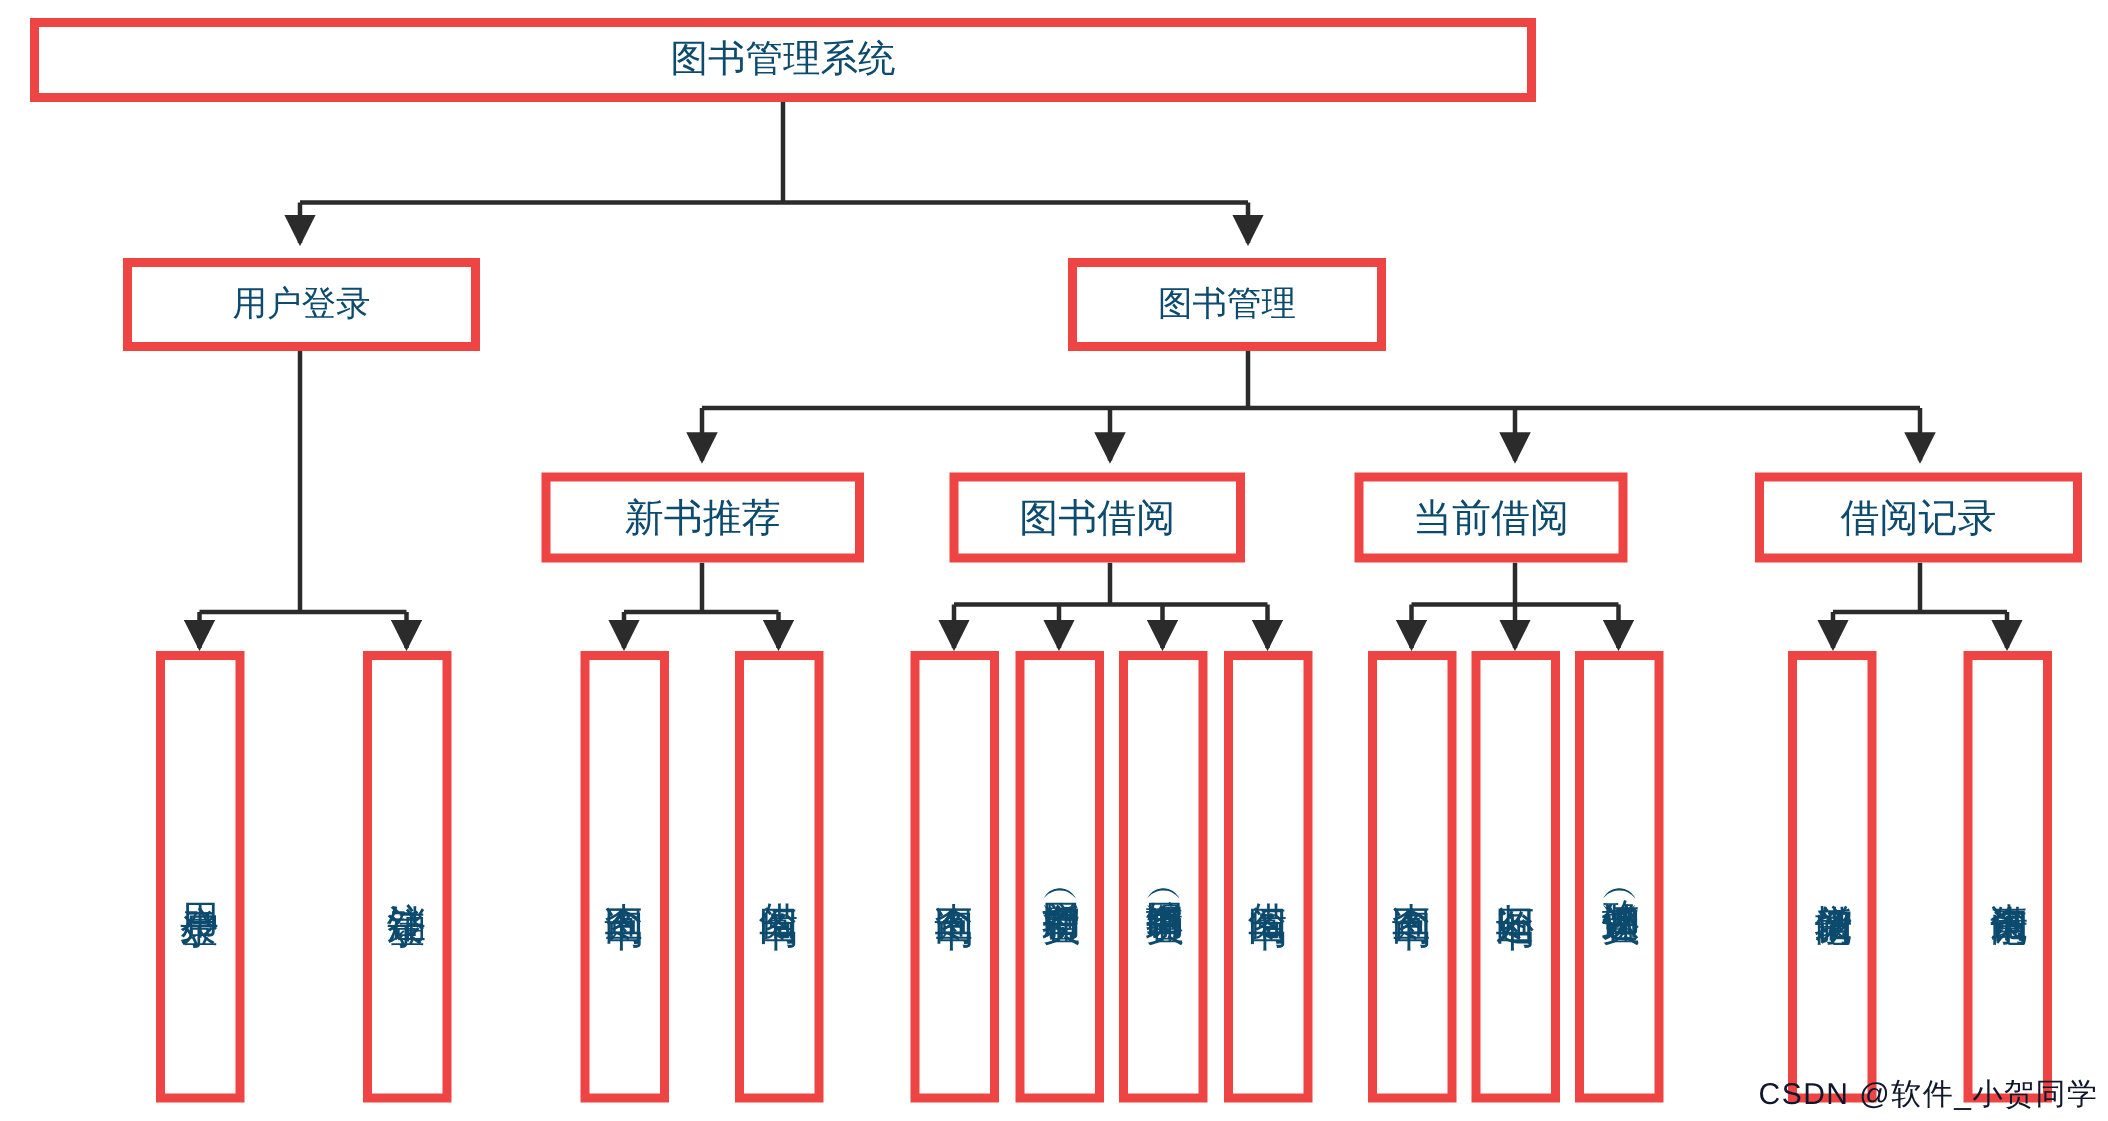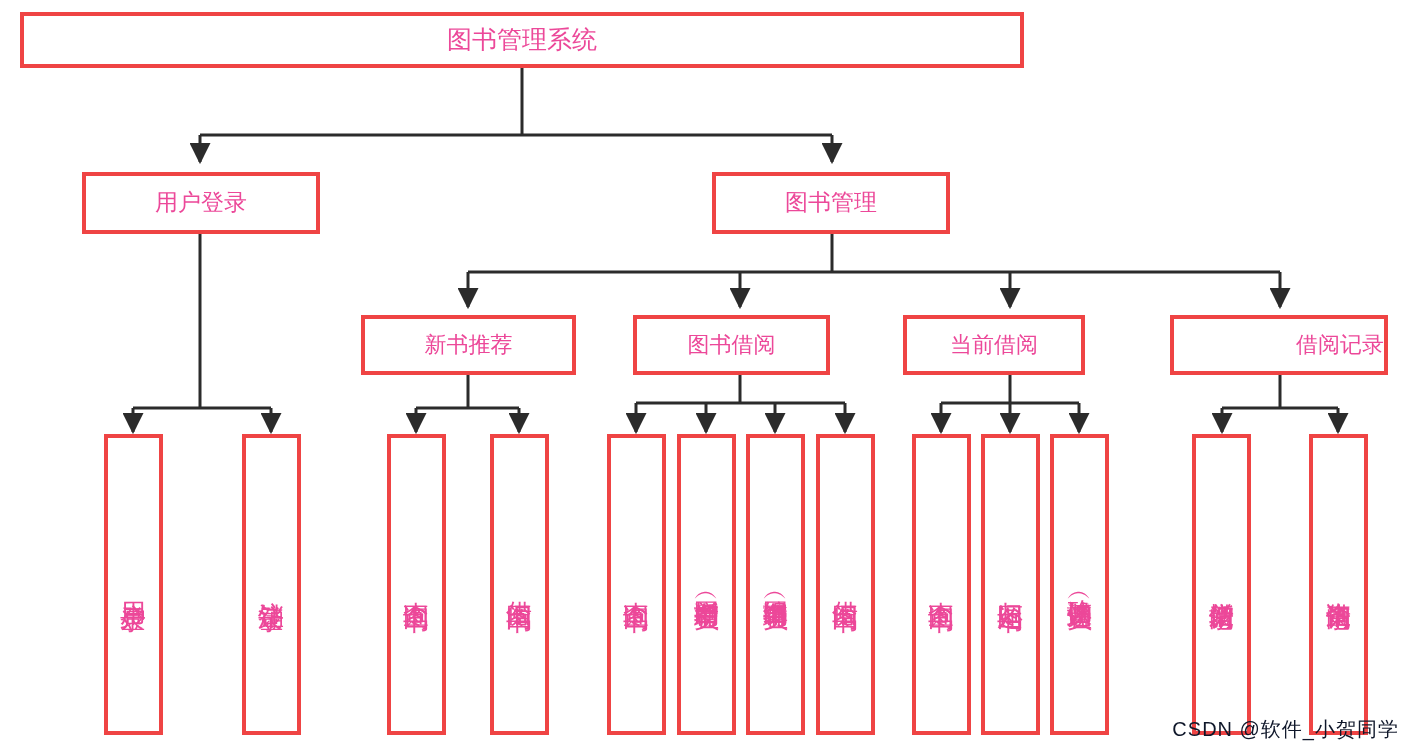--- a/index.html
+++ b/index.html
@@ -22,35 +22,35 @@
     left: 0;
     top: 0;
     width: 1405px;
     height: 747px;
     pointer-events: none;
   }
   .node {
     position: absolute;
     box-sizing: border-box;
     background: #ffffff;
-    border: 4px solid #ef4444;
+    border: 6px solid #ef4444;
     display: flex;
     align-items: center;
     justify-content: center;
-    color: #ec4899;
+    color: #0c4a6e;
   }
   .node .label {
     display: block;
     text-align: center;
     line-height: 1.18;
   }
   .node.root { }
   .node.root .label { font-size: 25px; }
   .node.lvl2 .label { font-size: 23px; }
-  .node.lvl3 .label { font-size: 22px; }
+  .node.lvl3 .label { font-size: 26px; }
   .node.leaf {
     align-items: center;
     justify-content: center;
   }
   .node.leaf .label {
     writing-mode: vertical-rl;
     text-orientation: upright;
     font-size: 26px;
     letter-spacing: 2px;
     line-height: 1;
@@ -125,34 +125,34 @@
     </g>
   </svg>
 
   <div class="node root" style="left:20px; top:12px; width:1004px; height:56px;">
     <span class="label">图书管理系统</span>
   </div>
 
   <div class="node lvl2" style="left:82px; top:172px; width:238px; height:62px;">
     <span class="label">用户登录</span>
   </div>
-  <div class="node lvl2" style="left:712px; top:172px; width:238px; height:62px;">
+  <div class="node lvl2" style="left:712px; top:172px; width:212px; height:62px;">
     <span class="label">图书管理</span>
   </div>
 
   <div class="node lvl3" style="left:361px; top:315px; width:215px; height:60px;">
     <span class="label">新书推荐</span>
   </div>
   <div class="node lvl3" style="left:633px; top:315px; width:197px; height:60px;">
     <span class="label">图书借阅</span>
   </div>
   <div class="node lvl3" style="left:903px; top:315px; width:182px; height:60px;">
     <span class="label">当前借阅</span>
   </div>
-  <div class="node lvl3" style="left:1170px; top:315px; width:218px; height:60px;justify-content:flex-end;">
+  <div class="node lvl3" style="left:1170px; top:315px; width:218px; height:60px;">
     <span class="label">借阅记录</span>
   </div>
 
   <div class="node leaf" style="left:104px; top:434px; width:59px; height:301px;">
     <span class="label">用户登录</span>
   </div>
   <div class="node leaf" style="left:242px; top:434px; width:59px; height:301px;">
     <span class="label">注销登录</span>
   </div>
 

